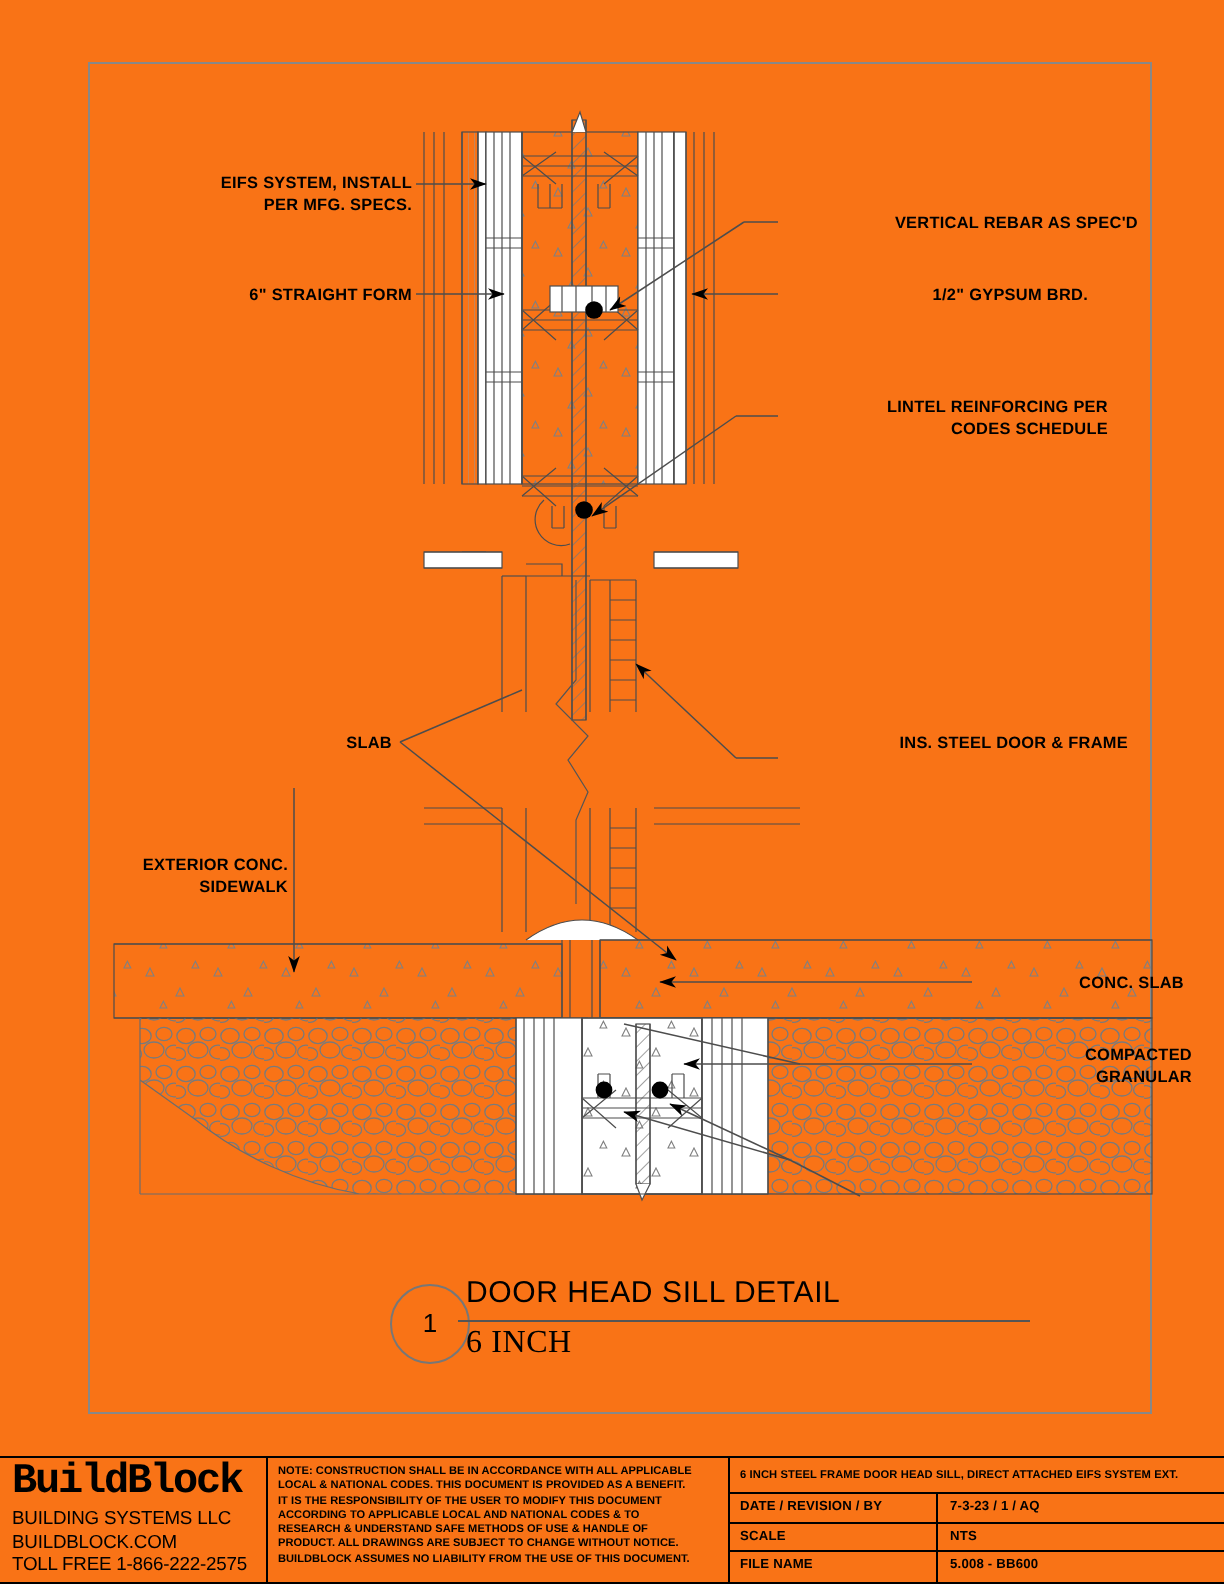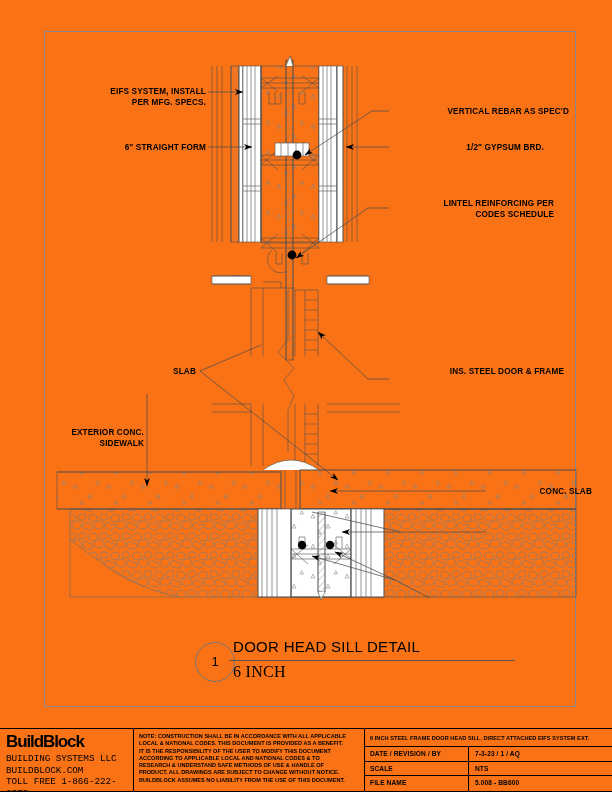--- a/index.html
+++ b/index.html
@@ -27,23 +27,23 @@
               text-align:center;font-size:13px;}
   .detail-main{position:absolute;left:38px;top:5px;font-size:15px;letter-spacing:.3px;}
   .detail-rule{position:absolute;left:34px;top:27px;width:286px;height:1px;background:#555;}
   .detail-sub{position:absolute;left:38px;top:30px;font-size:16px;letter-spacing:.3px;font-family:Liberation Serif, serif;}
 
   
   .tb{position:absolute;left:0;top:728px;width:612px;height:64px;
       border-top:1px solid #000;border-bottom:1px solid #000;box-sizing:border-box;}
   .tb-logo{position:absolute;left:0;top:0;width:134px;height:62px;
            border-right:1px solid #000;box-sizing:border-box;padding:2px 0 0 6px;}
-  .bb-name{font-size:17px;font-weight:900;letter-spacing:-1.1px;line-height:22px;
-           font-family:Liberation Sans, sans-serif;}
-  .bb-sub{font-size:9.4px;line-height:11.6px;letter-spacing:-.1px;font-family:Liberation Mono, monospace;}
+  .bb-name{font-size:21px;font-weight:900;letter-spacing:-1.1px;line-height:22px;
+           font-family:Liberation Mono, monospace;}
+  .bb-sub{font-size:9.4px;line-height:11.6px;letter-spacing:-.1px;}
   .tb-note{position:absolute;left:134px;top:0;width:231px;height:62px;
            border-right:1px solid #000;box-sizing:border-box;padding:4px 5px 0 5px;}
   .tb-note p{margin:0;font-size:5.55px;line-height:7.25px;font-weight:bold;letter-spacing:.02px;}
   .tb-right{position:absolute;left:365px;top:0;width:247px;height:62px;box-sizing:border-box;}
   .tb-desc{height:18px;line-height:18px;border-bottom:1px solid #000;box-sizing:border-box;
            padding-left:5px;font-size:5.6px;font-weight:bold;letter-spacing:.05px;}
   .tb-row{height:14.6px;border-bottom:1px solid #000;box-sizing:border-box;display:flex;}
   .tb-row:last-child{border-bottom:none;}
   .tb-key{width:104px;border-right:1px solid #000;box-sizing:border-box;padding-left:5px;
           font-size:6.6px;font-weight:bold;line-height:14.6px;letter-spacing:.1px;}
@@ -325,20 +325,22 @@
 
   <div class="lbl l" style="left:394px;top:142px;width:150px;">1/2" GYPSUM BRD.</div>
 
   <div class="lbl l" style="left:394px;top:198px;width:160px;">LINTEL REINFORCING PER
 CODES SCHEDULE</div>
 
   <div class="lbl l" style="left:394px;top:366px;width:170px;">INS. STEEL DOOR &amp; FRAME</div>
 
   <div class="lbl l" style="left:492px;top:486px;width:100px;">CONC. SLAB</div>
 
+  <div class="lbl l" style="left:492px;top:522px;width:104px;">COMPACTED
+GRANULAR</div>
 
 
   <div class="detail-title-wrap">
     <div class="detail-circle"></div>
     <div class="detail-num">1</div>
     <div class="detail-main">DOOR HEAD SILL DETAIL</div>
     <div class="detail-rule"></div>
     <div class="detail-sub">6 INCH</div>
   </div>
 

